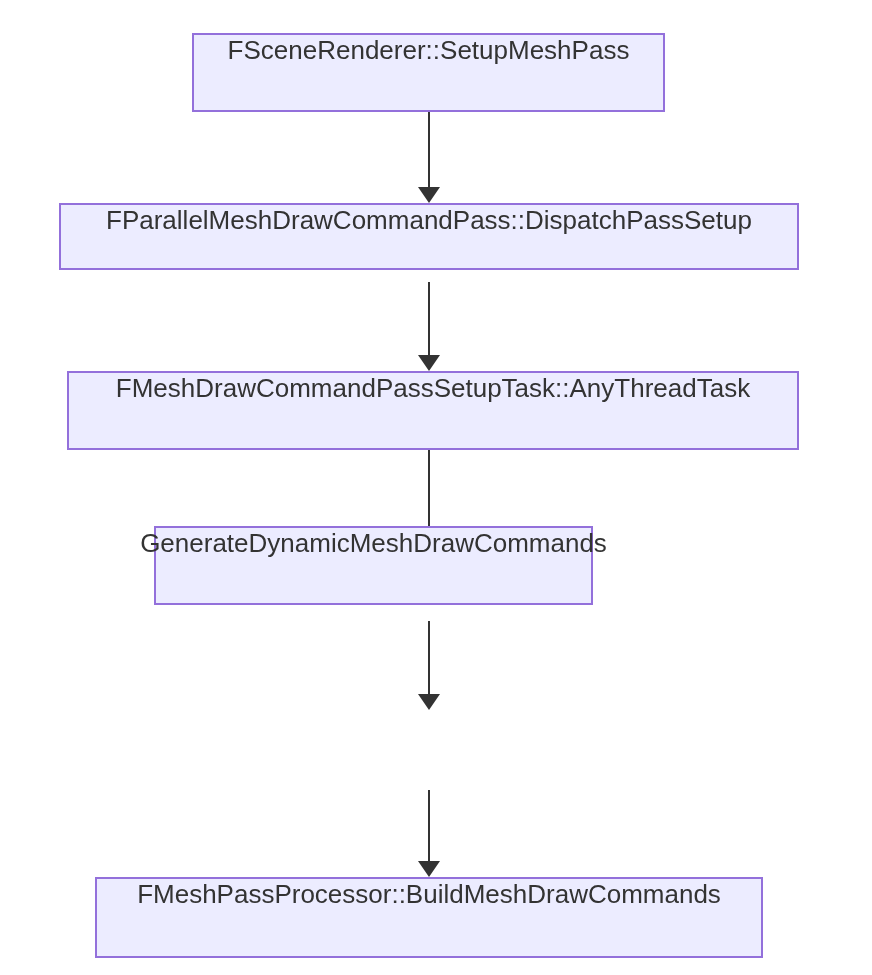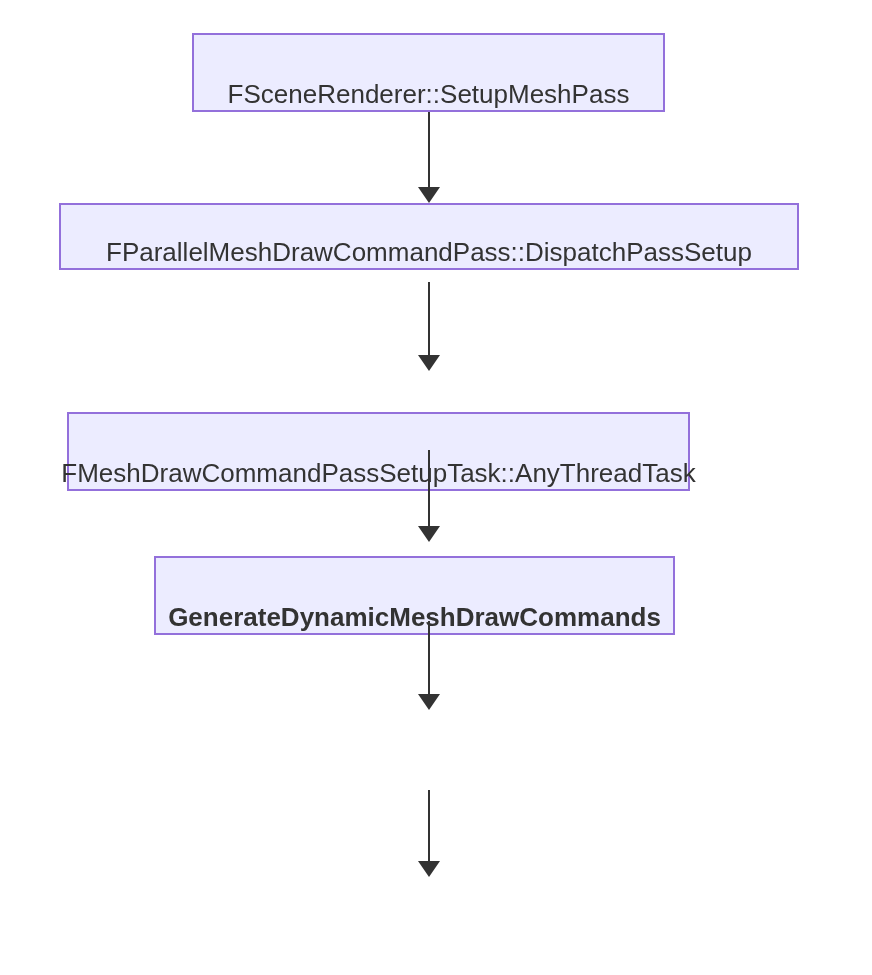--- a/index.html
+++ b/index.html
@@ -20,30 +20,30 @@
     height: 975px;
     background: var(--canvas-bg);
     overflow: hidden;
   }
   .node {
     position: absolute;
     background: var(--node-fill);
     border: 2.5px solid var(--node-border);
     color: var(--node-text);
     display: flex;
-    align-items: flex-end;
+    align-items: flex-start;
     justify-content: center;
     font-size: 26px;
     text-align: center;
     white-space: nowrap;
   }
   .node-1 { left: 192px; top: 33px;  width: 473px; height: 79px; }
   .node-2 { left: 59px;  top: 203px; width: 740px; height: 67px; }
-  .node-3 { left: 67px;  top: 371px; width: 623px; height: 79px; margin-top: 41px; }
-  .node-4 { left: 154px; top: 556px; width: 521px; height: 79px; font-weight: bold; }
+  .node-3 { left: 67px;  top: 371px; width: 732px; height: 79px; }
+  .node-4 { left: 154px; top: 526px; width: 439px; height: 79px; }
   .node-5 { left: 168px; top: 710px; width: 520px; height: 80px; }
   .node-6 { left: 95px;  top: 877px; width: 668px; height: 81px; }
 
   .edge {
     position: absolute;
     left: 429px;
     transform: translateX(-50%);
     display: flex;
     flex-direction: column;
     align-items: center;
@@ -109,14 +109,17 @@
     <div class="edge-line"></div>
     <div class="edge-arrowhead"></div>
   </div>
 
 
   <div class="edge edge-5">
     <div class="edge-line"></div>
     <div class="edge-arrowhead"></div>
   </div>
 
+  <div class="node node-6">
+    <span>FMeshPassProcessor::BuildMeshDrawCommands</span>
+  </div>
 
 </div>
 
 </body></html>

